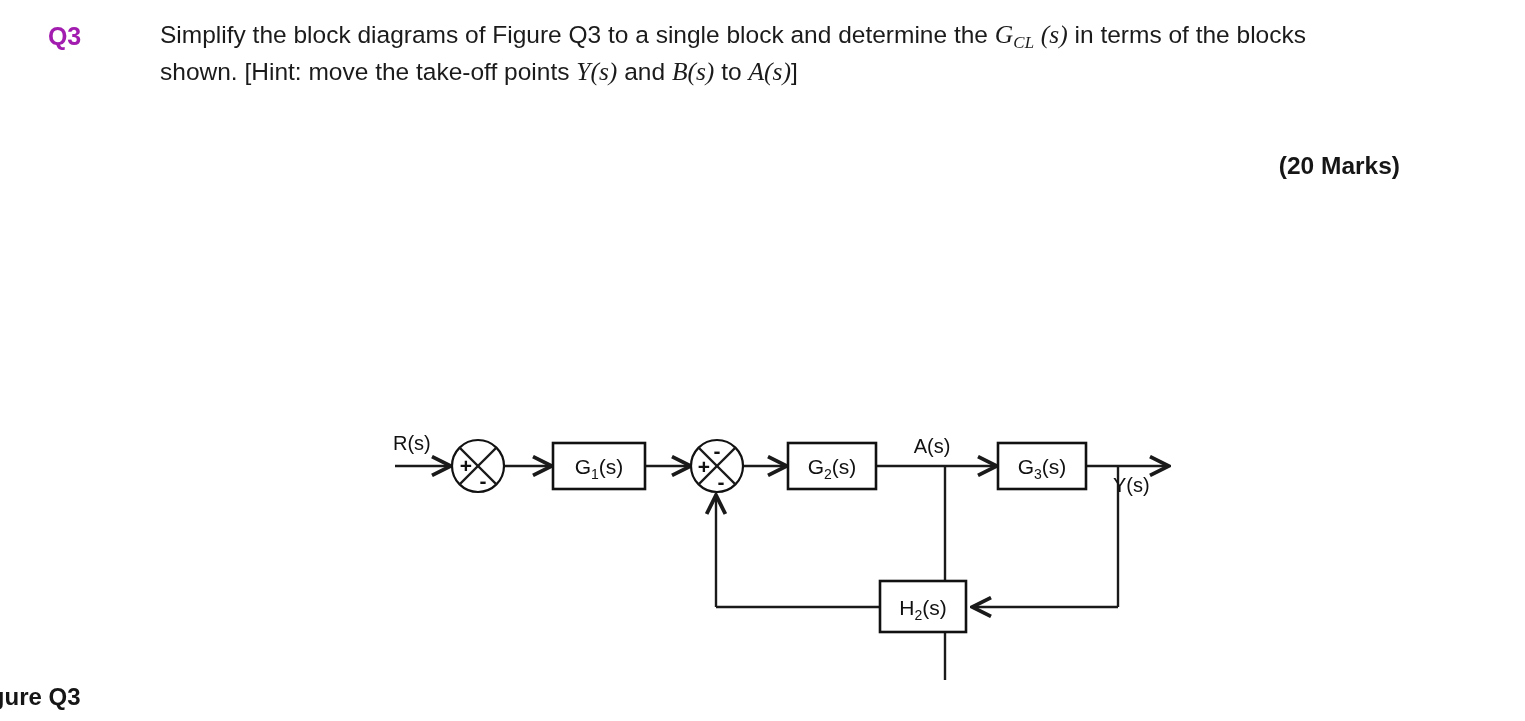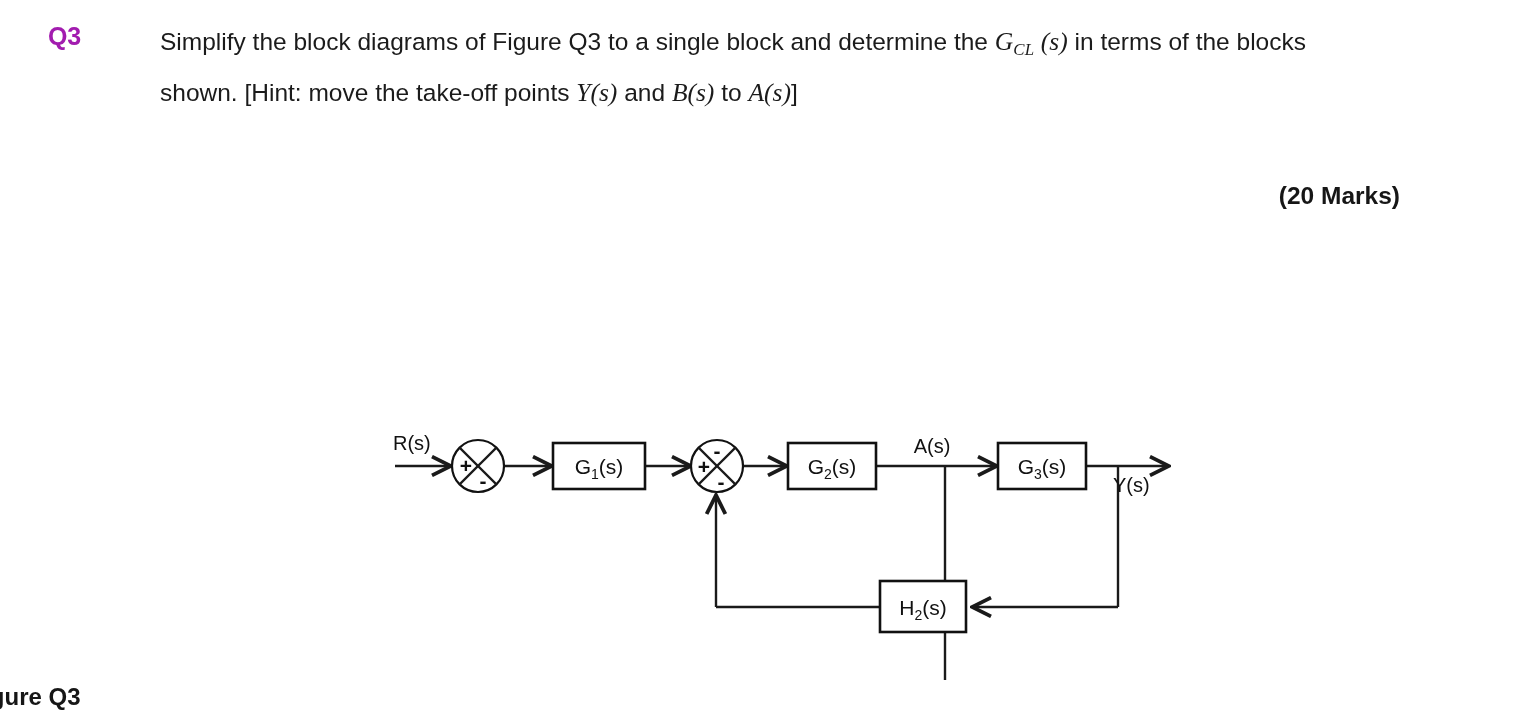--- a/index.html
+++ b/index.html
@@ -33,21 +33,21 @@
     letter-spacing: -0.2px;
     color: #a21caf;
   }
 
   #q-body {
     position: absolute;
     left: 160px;
     top: 20px;
     width: 1220px;
     font-size: 24.5px;
-    line-height: 43px;
+    line-height: 29px;
     color: #1b1b1b;
   }
 
   .math {
     font-family: "Liberation Serif", serif;
     font-style: italic;
     font-size: 25.5px;
   }
   .math sub {
     font-size: 0.66em;
@@ -57,21 +57,20 @@
   }
   .nowrap { white-space: nowrap; }
 
   #marks {
     position: absolute;
     right: 125px;
     top: 152px;
     font-size: 24.5px;
     font-weight: bold;
     color: #161616;
-    margin-top: 30px;
   }
 
   
   #figure-area {
     position: absolute;
     left: 0;
     top: 270px;
     width: 1525px;
     height: 451px;
   }

